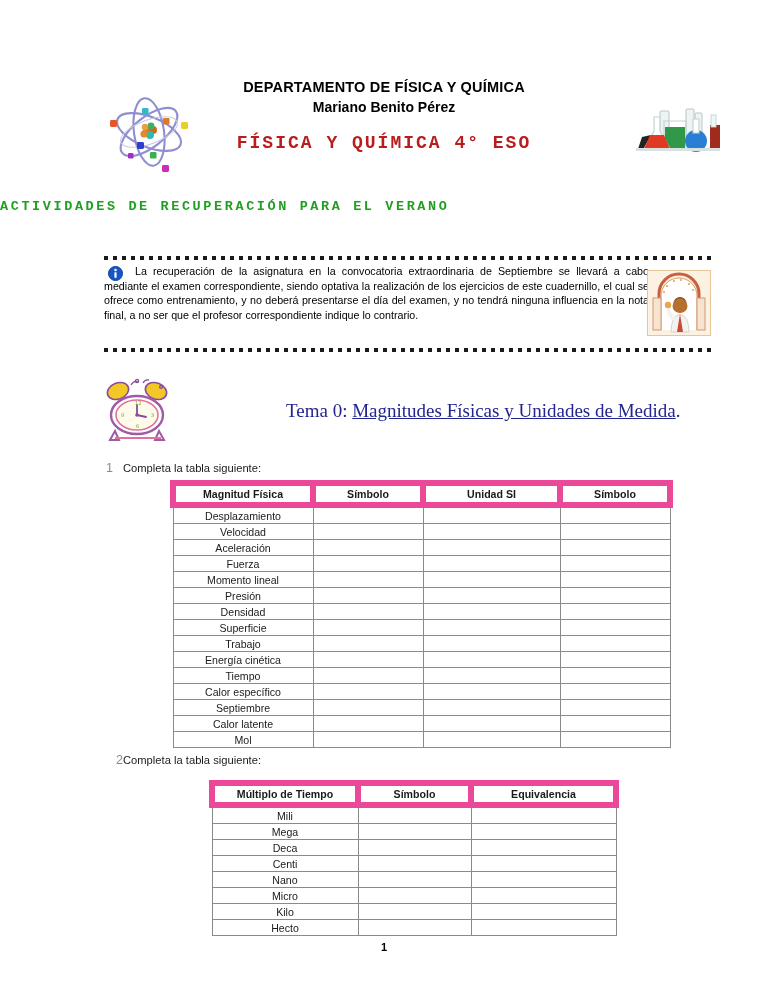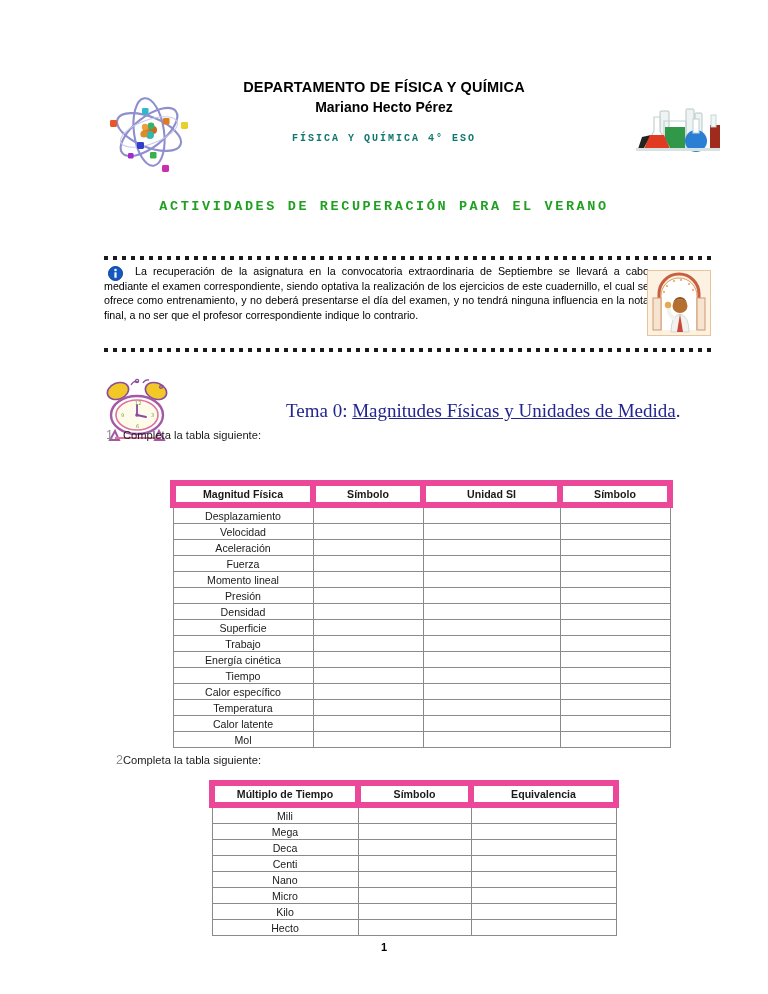--- a/index.html
+++ b/index.html
@@ -42,31 +42,31 @@
   .dept-line2 {
     font-family: "Liberation Sans", sans-serif;
     font-size: 14px;
     font-weight: bold;
     color: #000;
     line-height: 20px;
   }
   .subject-line {
     margin-top: 16px;
     font-family: "Liberation Mono", monospace;
-    font-size: 10px;
+    font-size: 18px;
     font-weight: bold;
     letter-spacing: 2.0px;
-    color: #0f766e;
+    color: #b91c1c;
   }
   .activities-line {
     position: absolute;
     left: 0;
     top: 199px;
     width: 768px;
-    text-align: center;
+    text-align: left;
     font-family: "Liberation Mono", monospace;
     font-size: 13.5px;
     font-weight: bold;
     letter-spacing: 2.6px;
     color: #20a020;
   }
 
   
   .atom-wrap {
     position: absolute;
@@ -164,21 +164,21 @@
     font-size: 11.2px;
     color: #1a1a1a;
     white-space: nowrap;
   }
   .ex-num {
     display: inline-block;
     width: 17px;
     color: #8c8c8c;
     font-size: 12.5px;
   }
-  #ex1 { left: 106px; top: 428px; }
+  #ex1 { left: 106px; top: 461px; }
   #ex2 { left: 106px; top: 753px; text-align: right; }
 
   
   table.sheet {
     position: absolute;
     border-collapse: collapse;
     table-layout: fixed;
     font-size: 10.6px;
     color: #1a1a1a;
   }
@@ -279,21 +279,21 @@
 
       <path d="M78 24 h10 v24 h-10 z" fill="#9e2b1c"></path>
       <rect x="79" y="14" width="5" height="12" fill="#f0f5f5" stroke="#c3d2d2" stroke-width="0.9"></rect>
 
       <rect x="4" y="47" width="84" height="3" fill="#d9e2e2"></rect>
     </svg>
   </div>
 
   <div class="header-block">
     <div class="dept-line1">DEPARTAMENTO DE FÍSICA Y QUÍMICA</div>
-    <div class="dept-line2">Mariano Hecto Pérez</div>
+    <div class="dept-line2">Mariano Benito Pérez</div>
     <div class="subject-line">FÍSICA Y QUÍMICA 4° ESO</div>
   </div>
 
   <div class="activities-line">ACTIVIDADES DE RECUPERACIÓN PARA EL VERANO</div>
 
   <div class="notice">
     <div class="notice-dots-top"></div>
 
     <div class="notice-body">
       <div class="info-icon">
@@ -461,21 +461,21 @@
           <td class="blank"></td>
           <td class="blank"></td>
         </tr>
       <tr>
           <td class="lbl">Calor específico</td>
           <td class="blank"></td>
           <td class="blank"></td>
           <td class="blank"></td>
         </tr>
       <tr>
-          <td class="lbl">Temperatura</td>
+          <td class="lbl">Septiembre</td>
           <td class="blank"></td>
           <td class="blank"></td>
           <td class="blank"></td>
         </tr>
       <tr>
           <td class="lbl">Calor latente</td>
           <td class="blank"></td>
           <td class="blank"></td>
           <td class="blank"></td>
         </tr>

